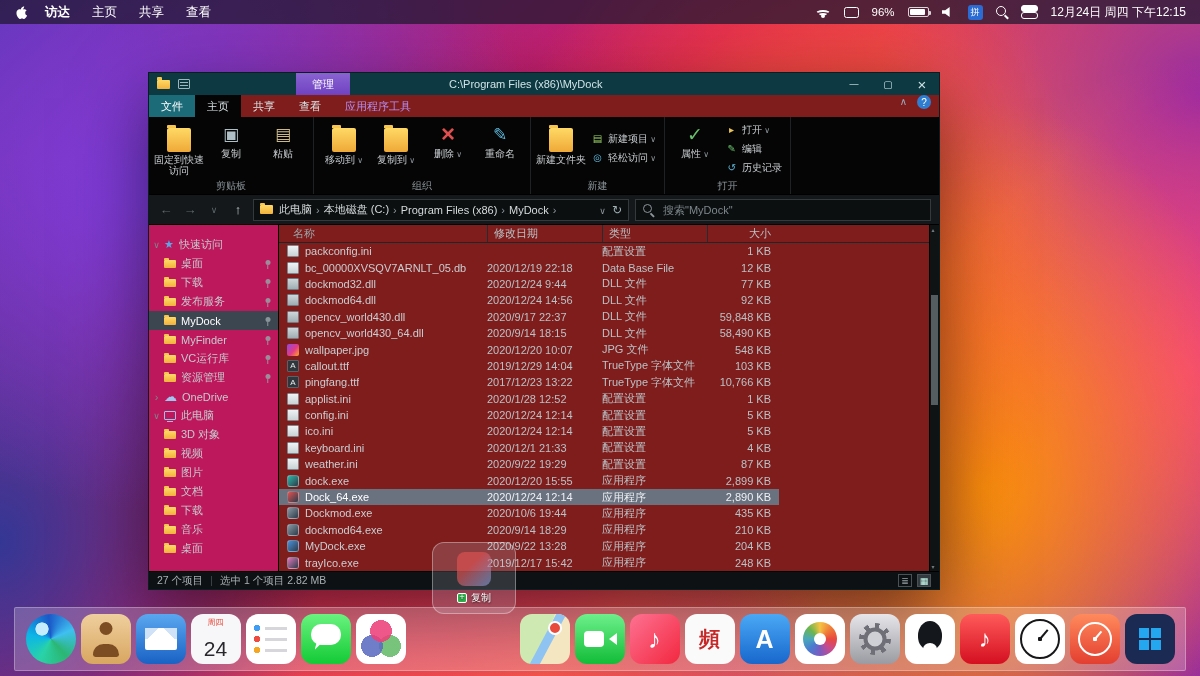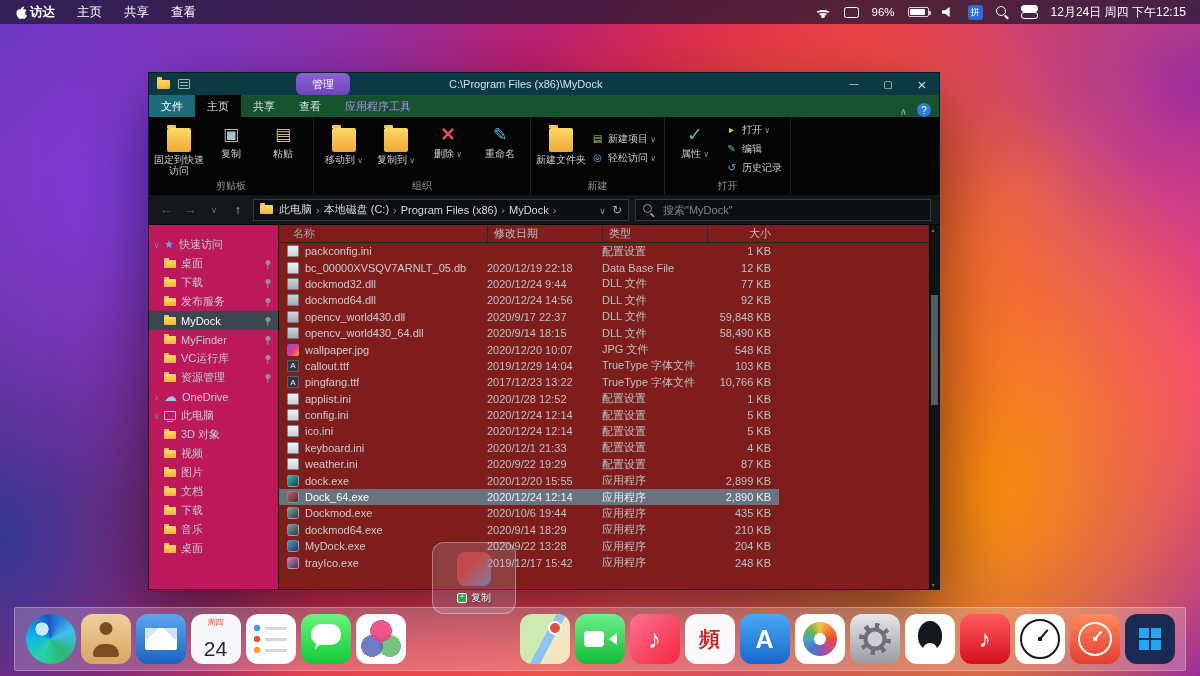--- a/index.html
+++ b/index.html
@@ -12,21 +12,21 @@
       radial-gradient(ellipse 560px 660px at 44% 62%, rgba(226,28,100,.88), transparent 60%),
       radial-gradient(ellipse 520px 700px at 66% 38%, rgba(255,92,40,.9), transparent 56%),
       radial-gradient(ellipse 460px 620px at 82% 72%, rgba(255,152,0,.92), transparent 62%),
       radial-gradient(ellipse 420px 520px at 99% 55%, rgba(255,64,129,.85), transparent 60%),
       radial-gradient(ellipse 520px 520px at 100% 14%, rgba(142,36,170,.9), transparent 62%),
       linear-gradient(135deg,#5e35b1,#d81b60 40%,#ff7043 65%,#8e24aa);}
   
   .menubar{position:absolute;top:0;left:0;right:0;height:24px;background:rgba(33,24,48,.74);
     display:flex;justify-content:space-between;align-items:center;padding:0 14px;color:#fff;
     font-size:12.5px;z-index:50;}
-  .mb-left{display:flex;align-items:center;gap:3px;}
+  .mb-left{display:flex;align-items:center;gap:18px;}
   .mb-items{display:flex;gap:22px;}
   .mb-item{cursor:default;}
   .mb-app{font-weight:bold;}
   .apple{display:flex;align-items:center;}
   .mb-right{display:flex;align-items:center;}
   .mi{height:14px;display:flex;align-items:center;margin-left:13px;position:relative;}
   .mb-batt-pct{margin-left:13px;font-size:11.5px;}
   .mb-date{margin-left:13px;font-size:12px;white-space:nowrap;}
   .mi-wifi{width:16px;height:12px;}
   .mi-wifi b{position:absolute;left:50%;bottom:0;transform:translateX(-50%);
@@ -61,31 +61,31 @@
   .titlebar{height:22px;flex:0 0 22px;background:#0d3a42;display:flex;align-items:center;position:relative;}
   .fold-s{width:13px;height:9px;background:linear-gradient(#ffd966,#f2b23c);border-radius:1px;
     position:relative;display:inline-block;}
   .fold-s::before{content:"";position:absolute;top:-2.5px;left:0;width:5px;height:2.5px;
     background:#f6c64e;border-radius:1px 1px 0 0;}
   .qa{margin-left:8px;}
   .qa-props{width:12px;height:10px;border:1px solid #9fb6ba;border-radius:1px;margin-left:8px;position:relative;}
   .qa-props::before{content:"";position:absolute;left:1px;right:1px;top:2px;height:1px;
     background:#9fb6ba;box-shadow:0 3px 0 #9fb6ba;}
   .manage-tab{margin-left:106px;height:100%;display:flex;align-items:center;padding:0 16px;
-    background:linear-gradient(#8a63d2,#6f42c1);color:#fff;font-size:11px;border-radius:6px;}
+    background:linear-gradient(#8a63d2,#6f42c1);color:#fff;font-size:11px;}
   .win-title{position:absolute;left:300px;top:0;height:100%;display:flex;align-items:center;
     color:#cfe3e6;font-size:11px;white-space:nowrap;}
   .wc{position:absolute;top:0;width:34px;height:100%;display:flex;align-items:center;
     justify-content:center;color:#cfe3e6;}
   .wc-min{right:68px;}.wc-max{right:34px;}.wc-close{right:0;}
   .wc-min::before{content:"—";font-size:9px;}
   .wc-max::before{content:"▢";font-size:10px;}
   .wc-close::before{content:"×";font-size:15px;}
   
-  .ribbon-tabs{height:22px;flex:0 0 22px;background:#14532d;display:flex;align-items:flex-end;position:relative;}
+  .ribbon-tabs{height:22px;flex:0 0 22px;background:#7f1d1d;display:flex;align-items:flex-start;position:relative;}
   .rt-list{display:flex;height:100%;}
   .rt{padding:0 12px;height:100%;display:flex;align-items:center;color:#d8e4e6;white-space:nowrap;}
   .rt-file{background:#1c6b78;color:#fff;}
   .rt-active{background:#050505;}
   .rt-accent{color:#b48ef2;}
   .rt-collapse{position:absolute;right:32px;color:#9ab;}
   .rt-collapse::before{content:"∧";font-size:10px;}
   .rt-help{position:absolute;right:8px;width:14px;height:14px;border-radius:50%;background:#2f7dd1;
     color:#fff;display:flex;align-items:center;justify-content:center;font-size:10px;}
   .rt-help::before{content:"?";}
@@ -772,20 +772,29 @@
               <span class="cell c-type">应用程序</span>
               <span class="cell c-size">248 KB</span>
             </div>
           </div>
         <div class="vscroll">
           <div class="vthumb"></div>
         </div>
       </div>
     </div>
 
+    <div class="statusbar">
+      <span>27 个项目</span>
+      <span class="sb-divider"></span>
+      <span>选中 1 个项目 2.82 MB</span>
+      <span class="sb-views">
+        <span class="sv sv-details"></span>
+        <span class="sv sv-icons"></span>
+      </span>
+    </div>
   </div>
 
   <div class="drag-ghost">
     <span class="ghost-icon"></span>
     <span class="ghost-label">
       <i class="plus"></i>
       <span>复制</span>
     </span>
   </div>
 

